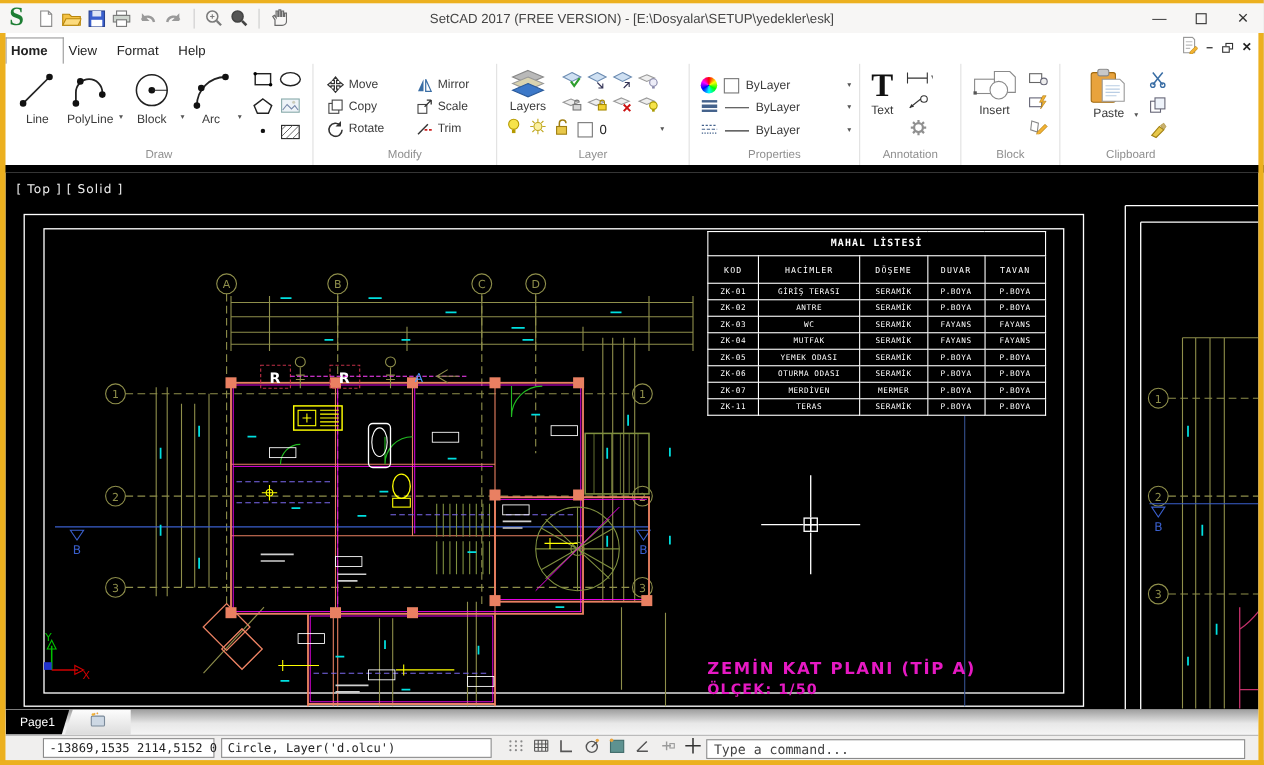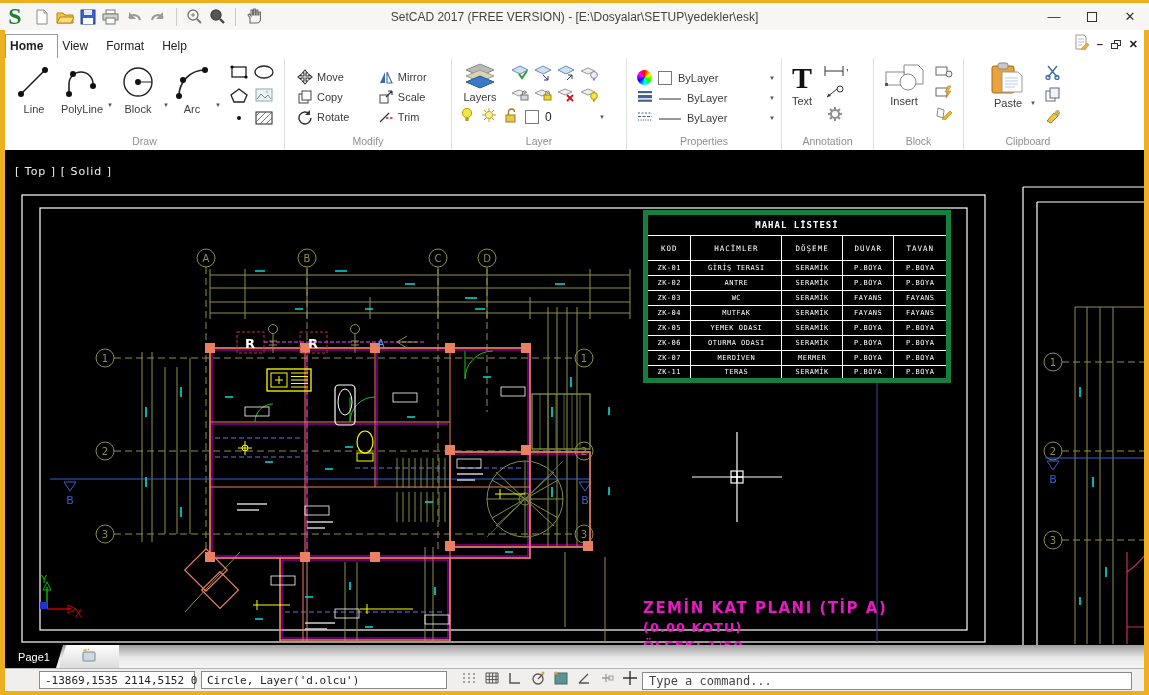--- a/index.html
+++ b/index.html
@@ -61,21 +61,21 @@
 
   
   .ribbonedge { position:absolute; top:150px; left:0; width:100%; height:7px; background:#000; }
   .canvas { position:absolute; top:157px; left:5px; width:1139px; height:488px; background:#000; overflow:hidden; }
   .canvas svg { position:absolute; left:0; top:0; }
   .viewlabel { position:absolute; left:10px; top:8px; color:#efefef; font-size:11px;
                font-family:"DejaVu Sans", sans-serif; letter-spacing:1px; }
   
   .mtable { position:absolute; left:638px; top:53px; width:308px; background:#000; color:#fff;
             font-family:"DejaVu Sans Mono", monospace; }
-  .mtable table { width:100%; border-collapse:collapse; border:5px solid #15803d;padding-left:18px; }
+  .mtable table { width:100%; border-collapse:collapse; border:1px solid #15803d;padding-left:18px; }
   .mtable .ttl { font-size:9px; font-weight:bold; letter-spacing:1px; padding:5px 8px; height:22px; }
   .mtable th { font-size:7.5px; font-weight:normal; letter-spacing:1px; height:25px; }
   .mtable td { font-size:7px; text-align:center; height:15px; letter-spacing:0.5px; }
   .mtable th, .mtable td, .mtable .ttl { border:1px solid #fff; }
   
   .plantitle { position:absolute; left:638px; top:413px; color:#E619C3;
                font-family:"DejaVu Sans", sans-serif; }
   .plantitle .l1 { font-size:15px; font-weight:bold; letter-spacing:1.5px;margin-top:29px; }
   .plantitle .l2, .plantitle .l3 { font-size:13px; font-weight:bold; letter-spacing:1px; margin-top:3px; }
 
@@ -813,21 +813,20 @@
               <td>SERAMİK</td>
               <td>P.BOYA</td>
               <td>P.BOYA</td>
             </tr>
           </tbody>
       </table>
     </div>
 
     <div class="plantitle">
       <div class="l1">ZEMİN KAT PLANI (TİP A)</div>
-      <div class="l2">(0.00 KOTU)</div>
       <div class="l3">ÖLÇEK: 1/50</div>
     </div>
   </div>
 
   <div class="pagetabs">
     <div class="ptab1">Page1</div>
     <div class="ptab2">
       <span><svg width="18" height="14">
             <rect x="3" y="4" width="12" height="9" rx="1" fill="#cdd8e4" stroke="#7b8a9a"></rect>
             <path d="M5 3 l1.5 -1.5 M8 2 l1 -1" stroke="#E8A33D" stroke-width="1.4"></path>

